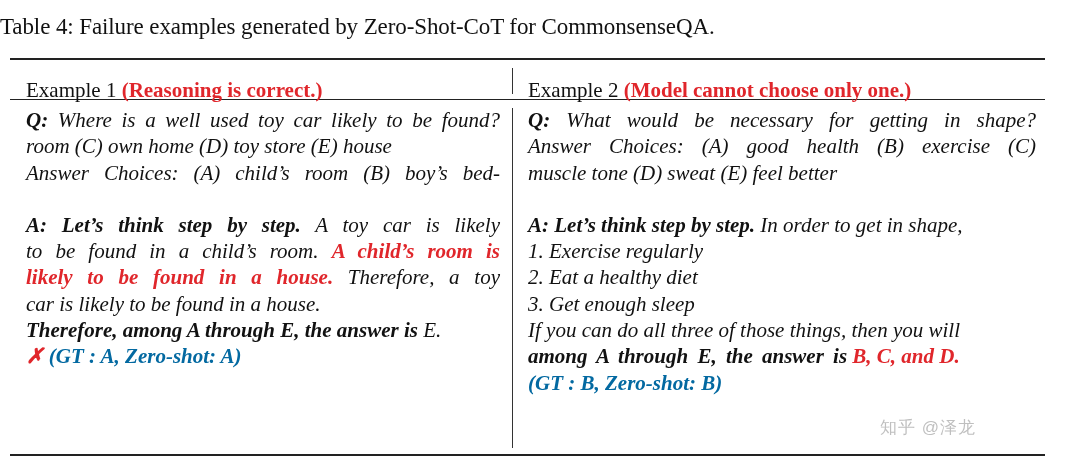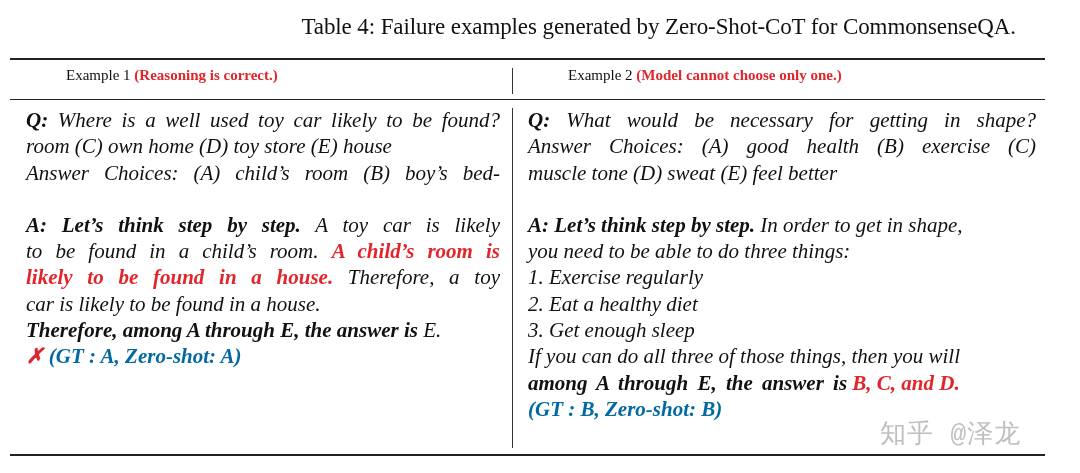--- a/index.html
+++ b/index.html
@@ -1,40 +1,40 @@
 <!DOCTYPE html>
 <html><head>
 <meta charset="utf-8">
 <style>
   html, body { margin:0; padding:0; background:#ffffff; }
   body { width:1080px; height:473px; position:relative; overflow:hidden;
          font-family:"Liberation Serif", "DejaVu Serif", serif; color:#111; }
-  .caption { position:absolute; top:14px; left:0; width:1016px; text-align:right;
+  .caption { position:absolute; top:14px; left:0; width:1016px; text-align:left;
              font-size:23px; letter-spacing:-0.1px; }
   .rule { position:absolute; left:10px; width:1035px; background:#222; }
   .rule.top { top:58px; height:2px; }
   .rule.mid { top:99px; height:1px; }
   .rule.bot { top:454px; height:2px; }
   .vdiv { position:absolute; left:512px; width:1px; background:#333; }
   .vdiv.h { top:68px; height:26px; }
   .vdiv.b { top:108px; height:340px; }
-  .hdr { position:absolute; top:67px; font-size:15px; white-space:nowrap;margin-left:40px; }
+  .hdr { position:absolute; top:78px; font-size:21px; white-space:nowrap; }
   .hdr.c1 { left:26px; } .hdr.c2 { left:528px; }
   .red { color:#e0262b; font-weight:bold; }
   .blue { color:#0369a1; font-weight:bold; }
   .b { font-weight:bold; }
   .cell { position:absolute; top:107px; font-size:21px; line-height:26.3px; }
   .cell.c1 { left:26px; width:474px; }
   .cell.c2 { left:528px; width:508px; }
   .line { display:block; white-space:nowrap;font-style:italic; }
   .just { text-align:justify; text-align-last:justify; white-space:normal; }
   .gap { height:26px; }
   .xmark { color:#e0262b; font-weight:bold; }
-  .wm { position:absolute; left:880px; top:416px; font-size:26px; color:rgba(170,170,170,0.75);
-        font-family:Liberation Mono, monospace; letter-spacing:1px; }
+  .wm { position:absolute; left:880px; top:416px; font-size:17px; color:rgba(170,170,170,0.75);
+        font-family:Liberation Sans, sans-serif; letter-spacing:1px; }
 </style>
 </head>
 <body>
 
 <div class="caption">Table 4: Failure examples generated by Zero-Shot-CoT for CommonsenseQA.</div>
 
 <div class="rule top"></div>
 <div class="rule mid"></div>
 <div class="rule bot"></div>
 <div class="vdiv h"></div>
@@ -61,21 +61,20 @@
   <span class="line"><span class="b">Therefore, among A through E, the answer is</span><span> E.</span></span>
   <span class="line"><span class="xmark">✗</span> <span class="blue">(GT : A, Zero-shot: A)</span></span>
 </div>
 
 <div class="cell c2">
   <span class="line just"><span class="b">Q:</span><span> What would be necessary for getting in shape?</span></span>
   <span class="line just">Answer Choices: (A) good health (B) exercise (C)</span>
   <span class="line">muscle tone (D) sweat (E) feel better</span>
   <div class="gap"></div>
   <span class="line"><span class="b">A: Let’s think step by step.</span><span> In order to get in shape,</span></span>
-  <span class="line">you need to be able to do three things:</span>
   <span class="line">1. Exercise regularly</span>
   <span class="line">2. Eat a healthy diet</span>
   <span class="line">3. Get enough sleep</span>
   <span class="line">If you can do all three of those things, then you will</span>
   <span class="line"><span class="b" style="word-spacing:4px">among A through E, the answer is</span><span class="red"> B, C, and D.</span></span>
   <span class="line"><span class="blue">(GT : B, Zero-shot: B)</span></span>
 </div>
 
 <div class="wm">知乎 @泽龙</div>
 

